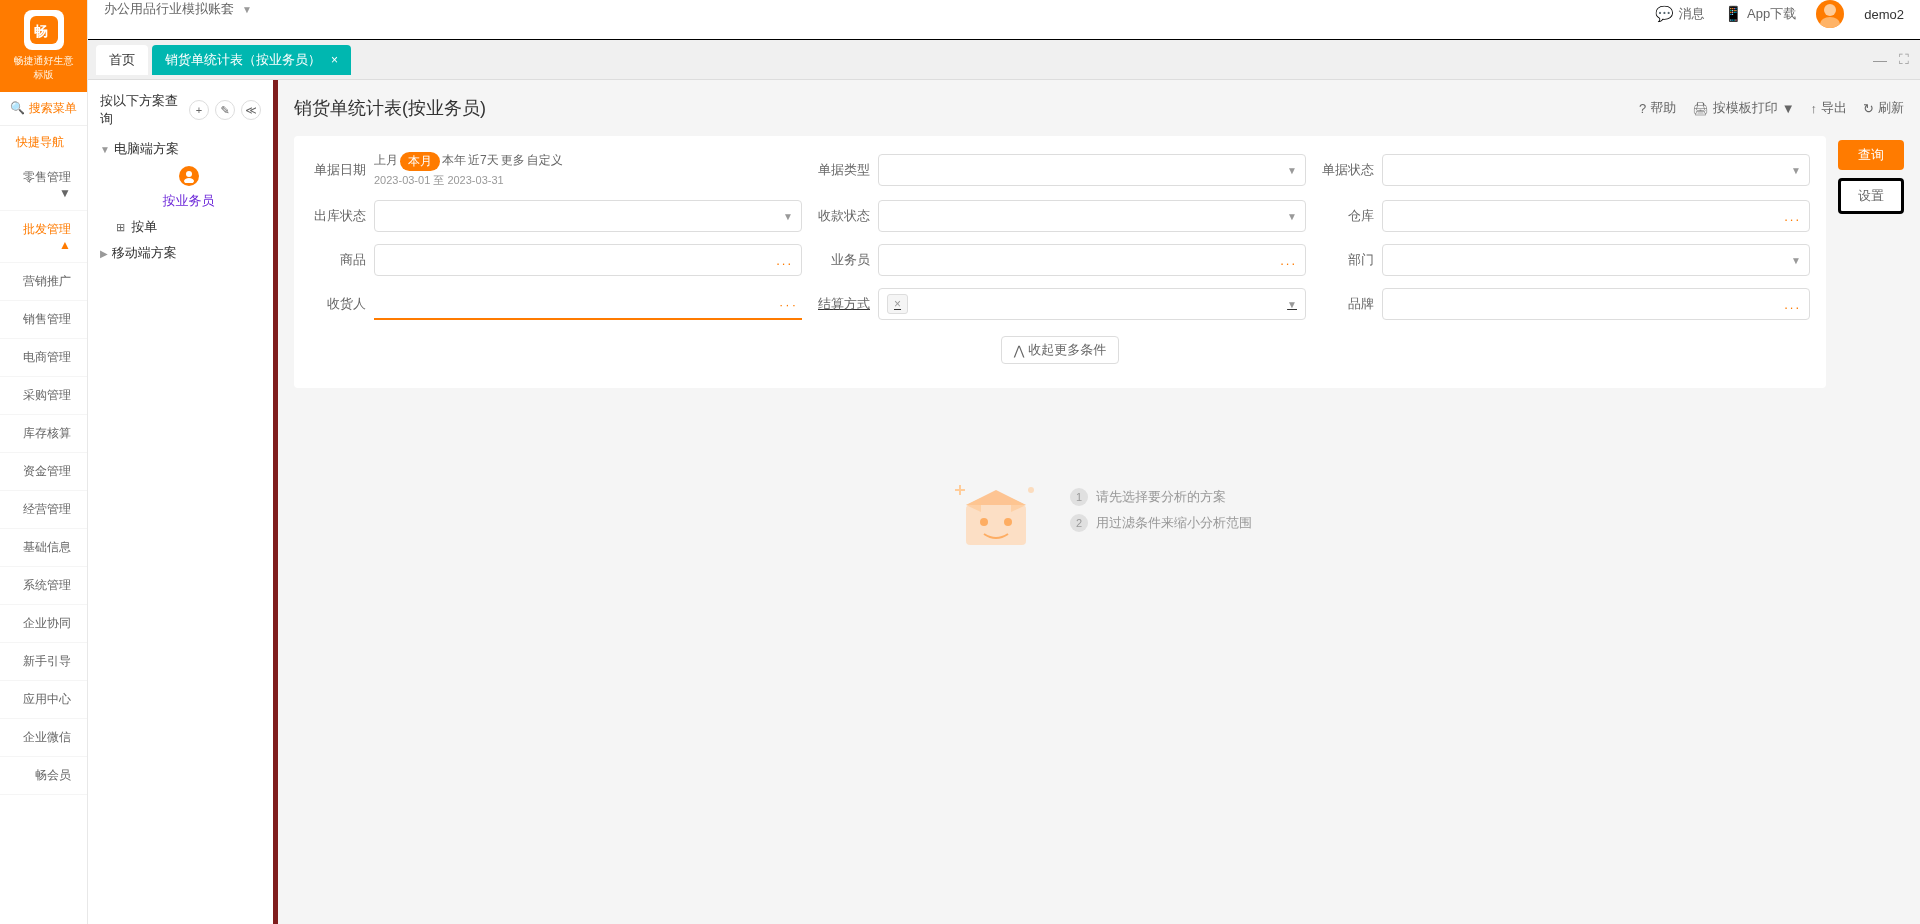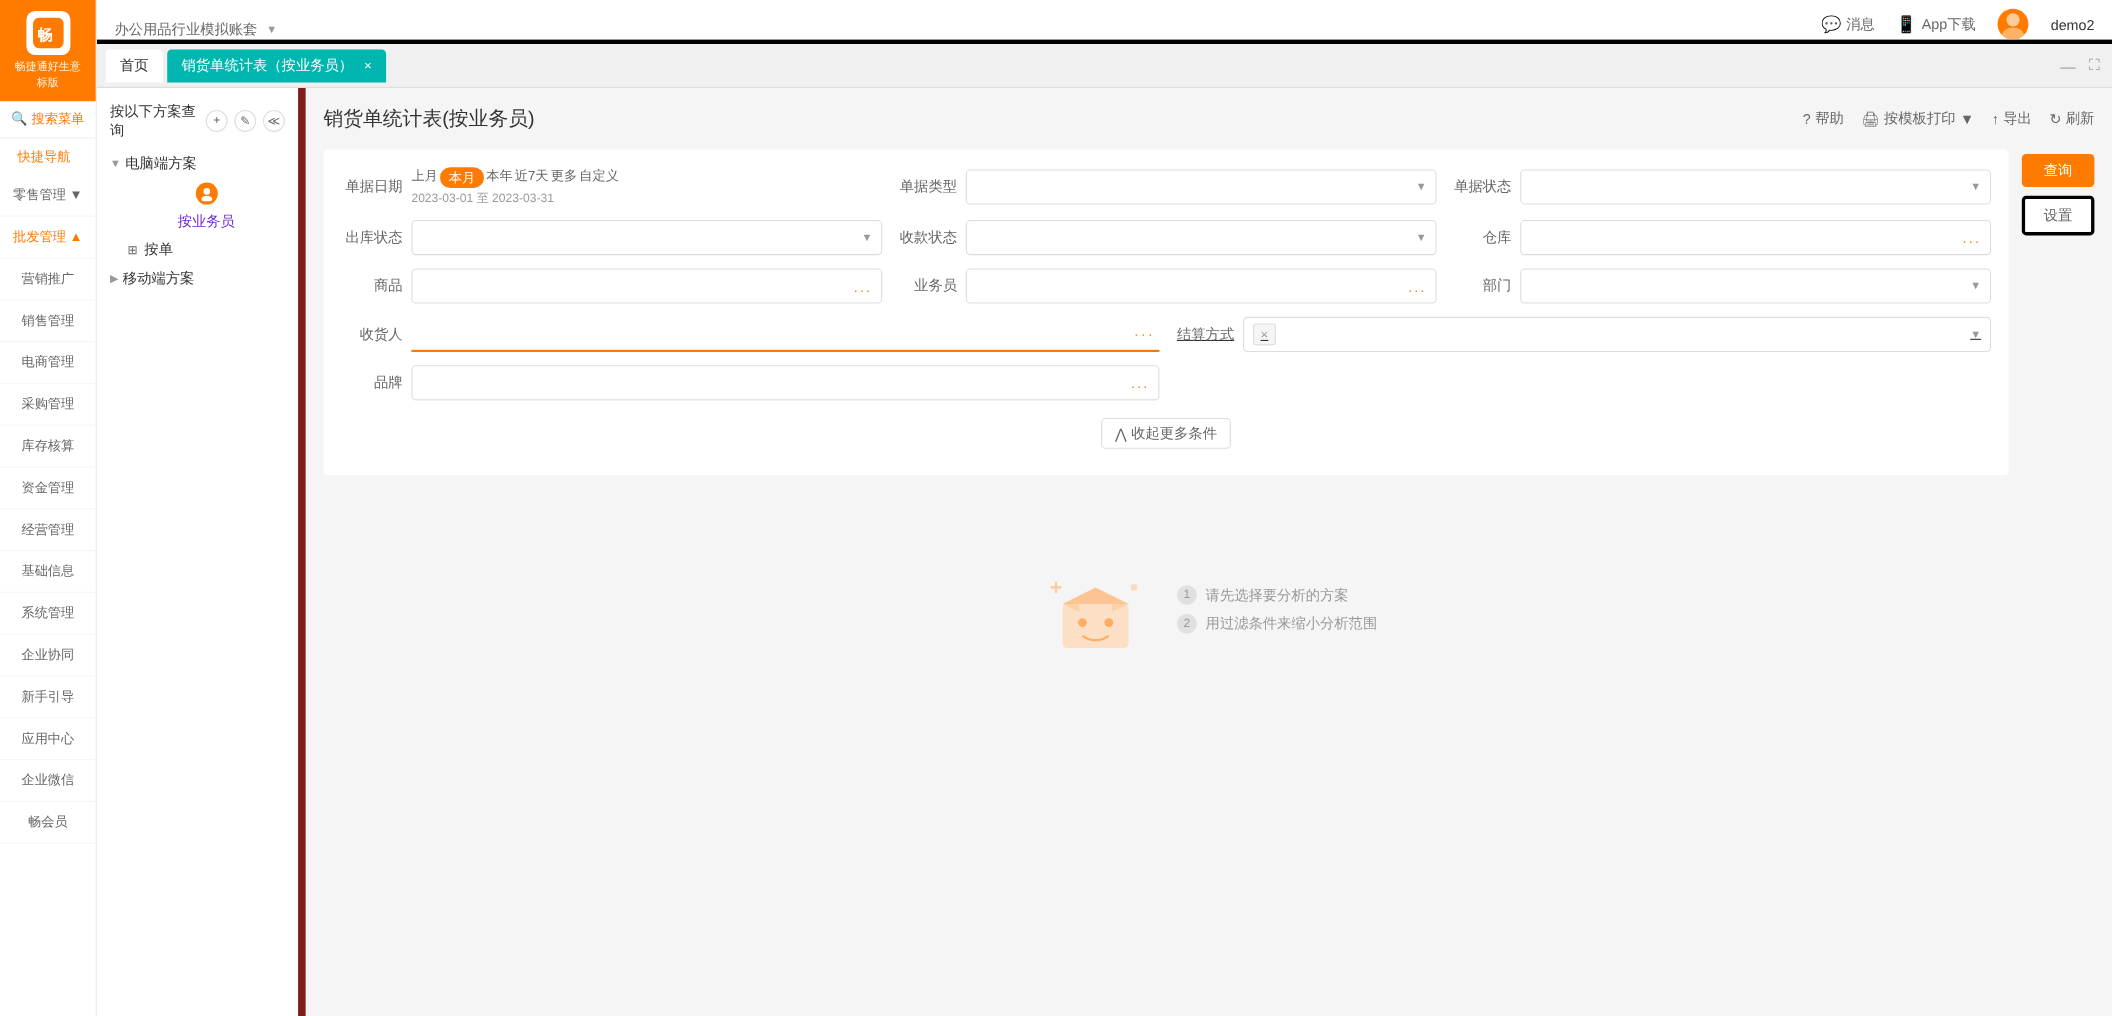--- a/index.html
+++ b/index.html
@@ -5,50 +5,50 @@
     * { box-sizing: border-box; margin: 0; padding: 0; }
     body { font-family: 'Microsoft YaHei', Arial, sans-serif; font-size: 13px; background: #f5f5f5; color: #333; display: flex; height: 924px; overflow: hidden; }
 
     
     .sidebar { width: 88px; background: #fff; border-right: 1px solid #e8e8e8; display: flex; flex-direction: column; align-items: center; flex-shrink: 0; }
     .sidebar-logo { width: 100%; padding: 10px; display: flex; flex-direction: column; align-items: center; background: #ff7b00; color: #fff; font-size: 11px; cursor: pointer; }
     .sidebar-logo .logo-icon { width: 40px; height: 40px; background: #fff; border-radius: 8px; display: flex; align-items: center; justify-content: center; margin-bottom: 4px; }
     .sidebar-logo .logo-icon svg { width: 28px; height: 28px; }
     .sidebar-logo span { font-size: 10px; color: #fff3e0; }
     .sidebar-search { width: 100%; padding: 8px 6px; font-size: 12px; color: #ff7b00; text-align: center; cursor: pointer; border-bottom: 1px solid #f0f0f0; }
-    .sidebar-nav-item { width: 100%; padding: 10px 0; text-align: center; font-size: 12px; color: #666; cursor: pointer; border-bottom: 1px solid #f5f5f5; }
+    .sidebar-nav-item { width: 100%; padding: 10px 16px; text-align: right; font-size: 12px; color: #666; cursor: pointer; border-bottom: 1px solid #f5f5f5; }
     .sidebar-nav-item.active { color: #ff7b00; }
     .sidebar-quick-nav { width: 100%; padding: 8px 16px; font-size: 12px; color: #ff7b00; cursor: pointer; }
 
     
     .main { flex: 1; display: flex; flex-direction: column; overflow: hidden; }
 
     
-    .topbar { height: 40px; background: #fff; border-bottom: 4px solid #000000; display: flex; align-items: flex-end; padding: 0 16px; justify-content: space-between; flex-shrink: 0; gap: 36px; }
+    .topbar { height: 40px; background: #fff; border-bottom: 1px solid #000000; display: flex; align-items: flex-start; padding: 0 16px; justify-content: space-between; flex-shrink: 0; gap: 36px; }
     .topbar-left { display: flex; align-items: center; gap: 8px; font-size: 13px; color: #666; }
     .topbar-left .dropdown-arrow { font-size: 10px; color: #999; cursor: pointer; }
     .topbar-right { display: flex; align-items: center; gap: 20px; }
     .topbar-right .top-action { display: flex; align-items: center; gap: 4px; font-size: 13px; color: #666; cursor: pointer; }
     .topbar-right .top-action .icon { font-size: 15px; }
     .avatar { width: 28px; height: 28px; border-radius: 50%; background: #ff7b00; display: flex; align-items: center; justify-content: center; color: #fff; font-size: 11px; cursor: pointer; overflow: hidden; }
 
     
     .tabs-bar { height: 40px; background: #f0f0f0; display: flex; align-items: center; padding: 0 8px; gap: 4px; flex-shrink: 0; border-bottom: 1px solid #ddd; }
     .tab { padding: 6px 13px; border-radius: 4px 4px 0 0; font-size: 13px; cursor: pointer; display: flex; align-items: center; gap: 6px; background: #e0e0e0; color: #666; }
     .tab.active { background: #00b7b0; color: #fff; }
     .tab.home { background: #fff; color: #333; }
     .tab-close-x { margin-left: 4px; font-size: 12px; cursor: pointer; }
     .window-controls { margin-left: auto; display: flex; gap: 8px; }
     .window-btn { width: 16px; height: 16px; cursor: pointer; color: #999; font-size: 14px; display: flex; align-items: center; justify-content: center; }
 
     
     .content { flex: 1; display: flex; overflow: hidden; background: #f5f5f5; }
 
     
-    .left-panel { width: 190px; background: #fff; border-right: 7px solid #7f1d1d; padding: 12px 0; flex-shrink: 0; overflow-y: auto; }
+    .left-panel { width: 190px; background: #fff; border-right: 5px solid #7f1d1d; padding: 12px 0; flex-shrink: 0; overflow-y: auto; }
     .panel-title { padding: 0 12px 8px; font-size: 13px; color: #333; font-weight: 500; display: flex; align-items: center; justify-content: space-between; }
     .panel-title-actions { display: flex; gap: 6px; }
     .panel-action-btn { width: 20px; height: 20px; border-radius: 50%; border: 1px solid #ddd; background: #fff; cursor: pointer; display: flex; align-items: center; justify-content: center; font-size: 11px; color: #666; }
     .tree-item { padding: 4px 12px; font-size: 13px; cursor: pointer; display: flex; align-items: center; gap: 4px; }
     .tree-item .arrow { font-size: 10px; color: #999; }
     .tree-item .label { color: #333; }
     .tree-child { padding: 4px 12px 4px 28px; font-size: 13px; cursor: pointer; display: flex; align-items: center; gap: 6px; }
     .tree-child.active { color: #6d28d9; flex-direction: column; }
     .tree-child .circle-icon { width: 20px; height: 20px; border-radius: 50%; background: #ff7b00; color: #fff; display: flex; align-items: center; justify-content: center; font-size: 10px; }
     .tree-child .text-icon { font-size: 11px; color: #666; }
@@ -333,21 +333,21 @@
 
             <div style="display:flex; align-items:center; gap:8px;">
               <span style="font-size:13px;color:#666;min-width:56px;text-align:right;">部门</span>
               <div style="flex:1;height:32px;border:1px solid #ddd;border-radius:4px;display:flex;align-items:center;justify-content:space-between;padding:0 8px;cursor:pointer;background:#fff;">
                 <span style="color:#ccc;font-size:13px;"></span>
                 <span style="color:#999;font-size:10px;">▼</span>
               </div>
             </div>
           </div>
 
-          <div style="display:grid; grid-template-columns: 1fr 1fr; gap:12px; margin-bottom:8px; align-items:center;">
+          <div style="display:grid; grid-template-columns: 1fr 1fr 1fr; gap:12px; margin-bottom:8px; align-items:center;">
 
             <div style="display:flex; align-items:center; gap:8px;">
               <span style="font-size:13px;color:#666;min-width:56px;text-align:right;">收货人</span>
               <div style="flex:1;position:relative;">
                 <input type="text" style="width: 100%; height: 32px; border-top: none; border-right: none; border-left: none; border-image: initial; border-bottom: 2px solid rgb(255, 123, 0); padding: 0px 24px 0px 0px; font-size: 13px; outline: none; background: transparent;">
                 <span style="position:absolute;right:4px;top:50%;transform:translateY(-50%);color:#ff7b00;font-size:13px;letter-spacing:2px;cursor:pointer;">···</span>
               </div>
             </div>
 
             <div style="display:flex; align-items:center; gap:8px;text-decoration:underline;">

